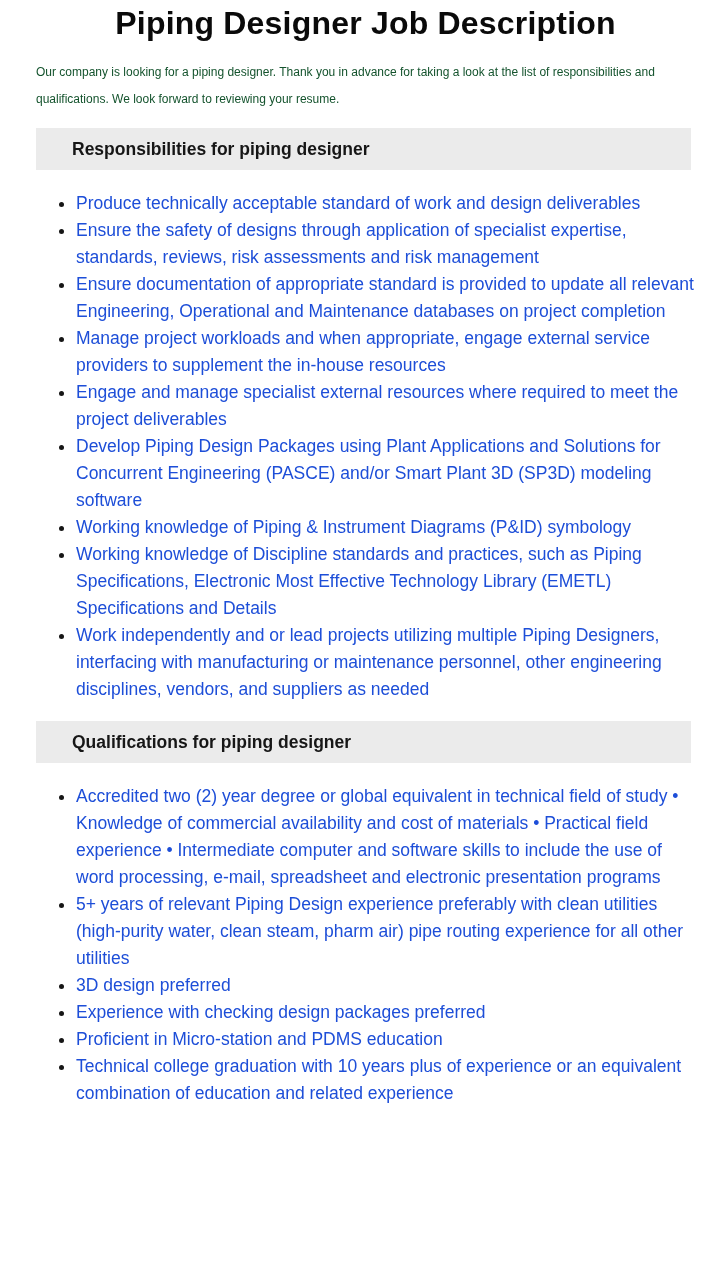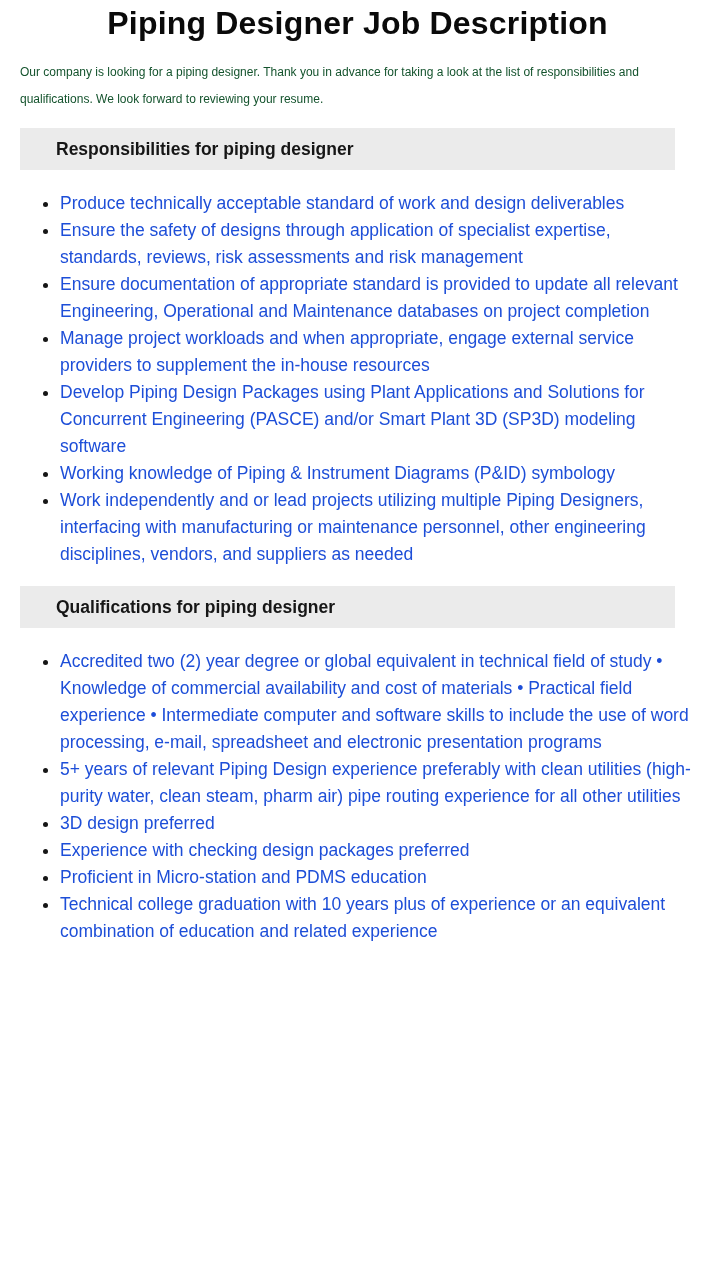--- a/index.html
+++ b/index.html
@@ -3,21 +3,21 @@
 <meta charset="utf-8">
 <style>
   html, body { margin: 0; padding: 0; background: #ffffff; }
   body {
     width: 720px;
     height: 1273px;
     overflow: hidden;
     font-family: "Liberation Sans", "DejaVu Sans", sans-serif;
     color: #111111;
   }
-  .page { padding: 0 25px 0 20px; }
+  .page { padding: 0 25px 0 20px; margin-left: 16px; }
   h1 {
     margin: 0;
     padding-top: 3px;
     height: 40px;
     font-size: 32px;
     line-height: 40px;
     font-weight: bold;
     text-align: center;
     color: #0a0a0a;
     letter-spacing: 0.2px;
@@ -70,22 +70,24 @@
 <div class="page">
   <h1>Piping Designer Job Description</h1>
   <p class="intro">Our company is looking for a piping designer. Thank you in advance for taking a look at the list of responsibilities and qualifications. We look forward to reviewing your resume.</p>
 
   <div class="section-header">Responsibilities for piping designer</div>
   <ul class="items resp-list">
     <li>Produce technically acceptable standard of work and design deliverables</li>
     <li>Ensure the safety of designs through application of specialist expertise, standards, reviews, risk assessments and risk management</li>
     <li>Ensure documentation of appropriate standard is provided to update all relevant Engineering, Operational and Maintenance databases on project completion</li>
     <li>Manage project workloads and when appropriate, engage external service providers to supplement the in-house resources</li>
+    <li>Engage and manage specialist external resources where required to meet the project deliverables</li>
     <li>Develop Piping Design Packages using Plant Applications and Solutions for Concurrent Engineering (PASCE) and/or Smart Plant 3D (SP3D) modeling software</li>
     <li>Working knowledge of Piping &amp; Instrument Diagrams (P&amp;ID) symbology</li>
+    <li>Working knowledge of Discipline standards and practices, such as Piping Specifications, Electronic Most Effective Technology Library (EMETL) Specifications and Details</li>
     <li>Work independently and or lead projects utilizing multiple Piping Designers, interfacing with manufacturing or maintenance personnel, other engineering disciplines, vendors, and suppliers as needed</li>
   </ul>
 
   <div class="section-header qual-header">Qualifications for piping designer</div>
   <ul class="items">
     <li>Accredited two (2) year degree or global equivalent in technical field of study • Knowledge of commercial availability and cost of materials • Practical field experience • Intermediate computer and software skills to include the use of word processing, e-mail, spreadsheet and electronic presentation programs</li>
     <li>5+ years of relevant Piping Design experience preferably with clean utilities (high-purity water, clean steam, pharm air) pipe routing experience for all other utilities</li>
     <li>3D design preferred</li>
     <li>Experience with checking design packages preferred</li>
     <li>Proficient in Micro-station and PDMS education</li>

